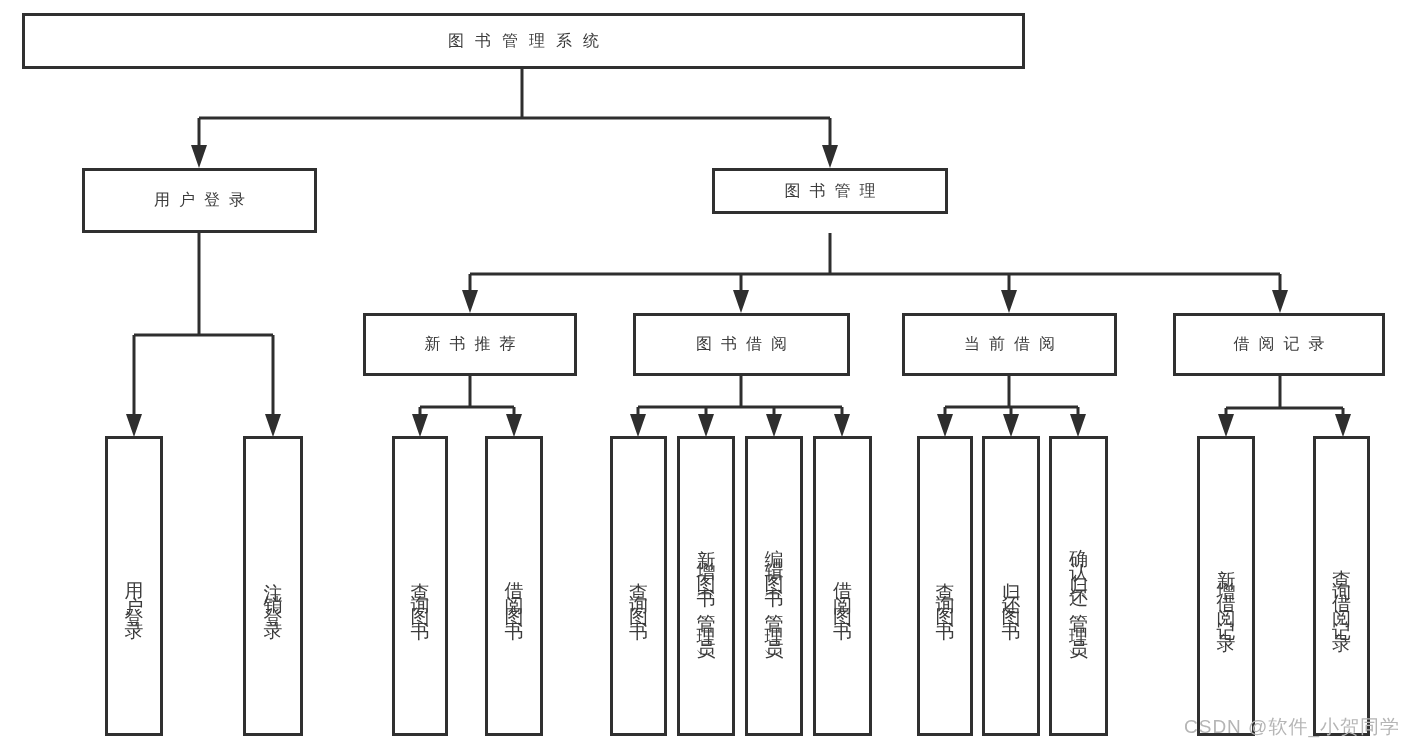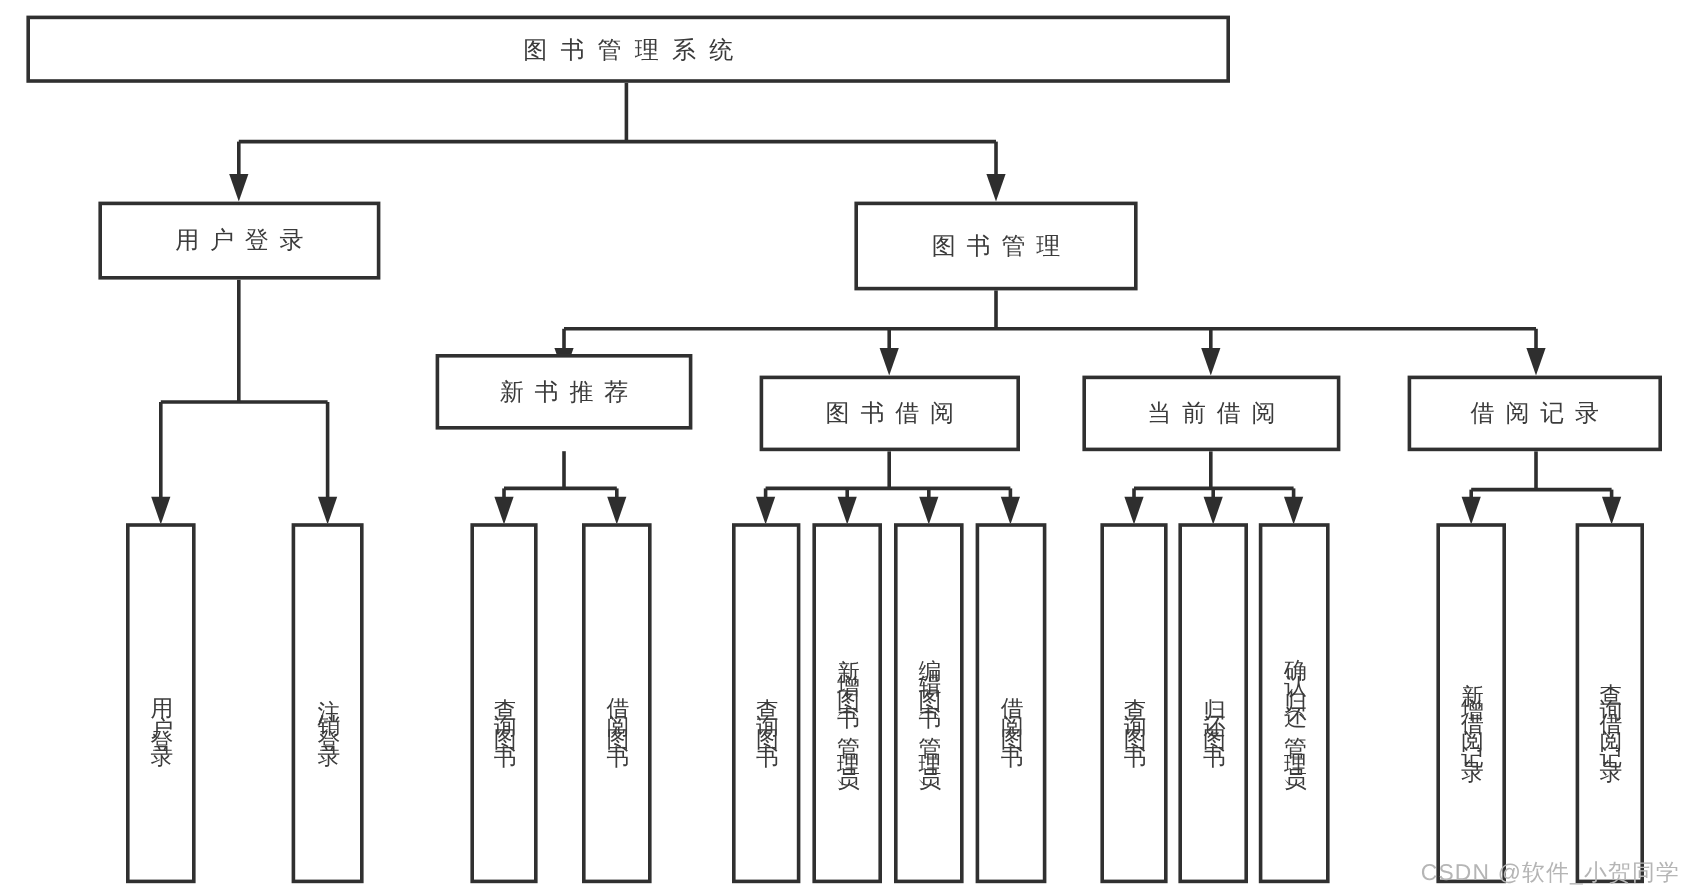--- a/index.html
+++ b/index.html
@@ -26,21 +26,21 @@
     position: absolute;
     box-sizing: border-box;
     border: 3px solid #303030;
     background: #ffffff;
     display: flex;
     align-items: center;
     justify-content: center;
     color: #3b3b3b;
   }
   .node.h .lbl {
-    font-size: 20px;
+    font-size: 16px;
     letter-spacing: 9px;
     margin-right: -9px;
     white-space: nowrap;
   }
   .node.h.wide .lbl {
     letter-spacing: 11px;
     margin-right: -11px;
   }
   .node.v .lbl {
     writing-mode: vertical-rl;
@@ -138,25 +138,25 @@
       <polygon class="ah" points="1335,414 1351,414 1343,437"></polygon>
   </svg>
 
   <div class="node h wide" style="left:22px;top:13px;width:1003px;height:56px">
     <span class="lbl">图书管理系统</span>
   </div>
 
   <div class="node h" style="left:82px;top:168px;width:235px;height:65px">
     <span class="lbl">用户登录</span>
   </div>
-  <div class="node h" style="left:712px;top:168px;width:236px;height:74px">
+  <div class="node h" style="left:712px;top:168px;width:236px;height:46px">
     <span class="lbl">图书管理</span>
   </div>
 
-  <div class="node h" style="left:363px;top:295px;width:214px;height:63px">
+  <div class="node h" style="left:363px;top:313px;width:214px;height:63px">
     <span class="lbl">新书推荐</span>
   </div>
   <div class="node h" style="left:633px;top:313px;width:217px;height:63px">
     <span class="lbl">图书借阅</span>
   </div>
   <div class="node h" style="left:902px;top:313px;width:215px;height:63px">
     <span class="lbl">当前借阅</span>
   </div>
   <div class="node h" style="left:1173px;top:313px;width:212px;height:63px">
     <span class="lbl">借阅记录</span>

